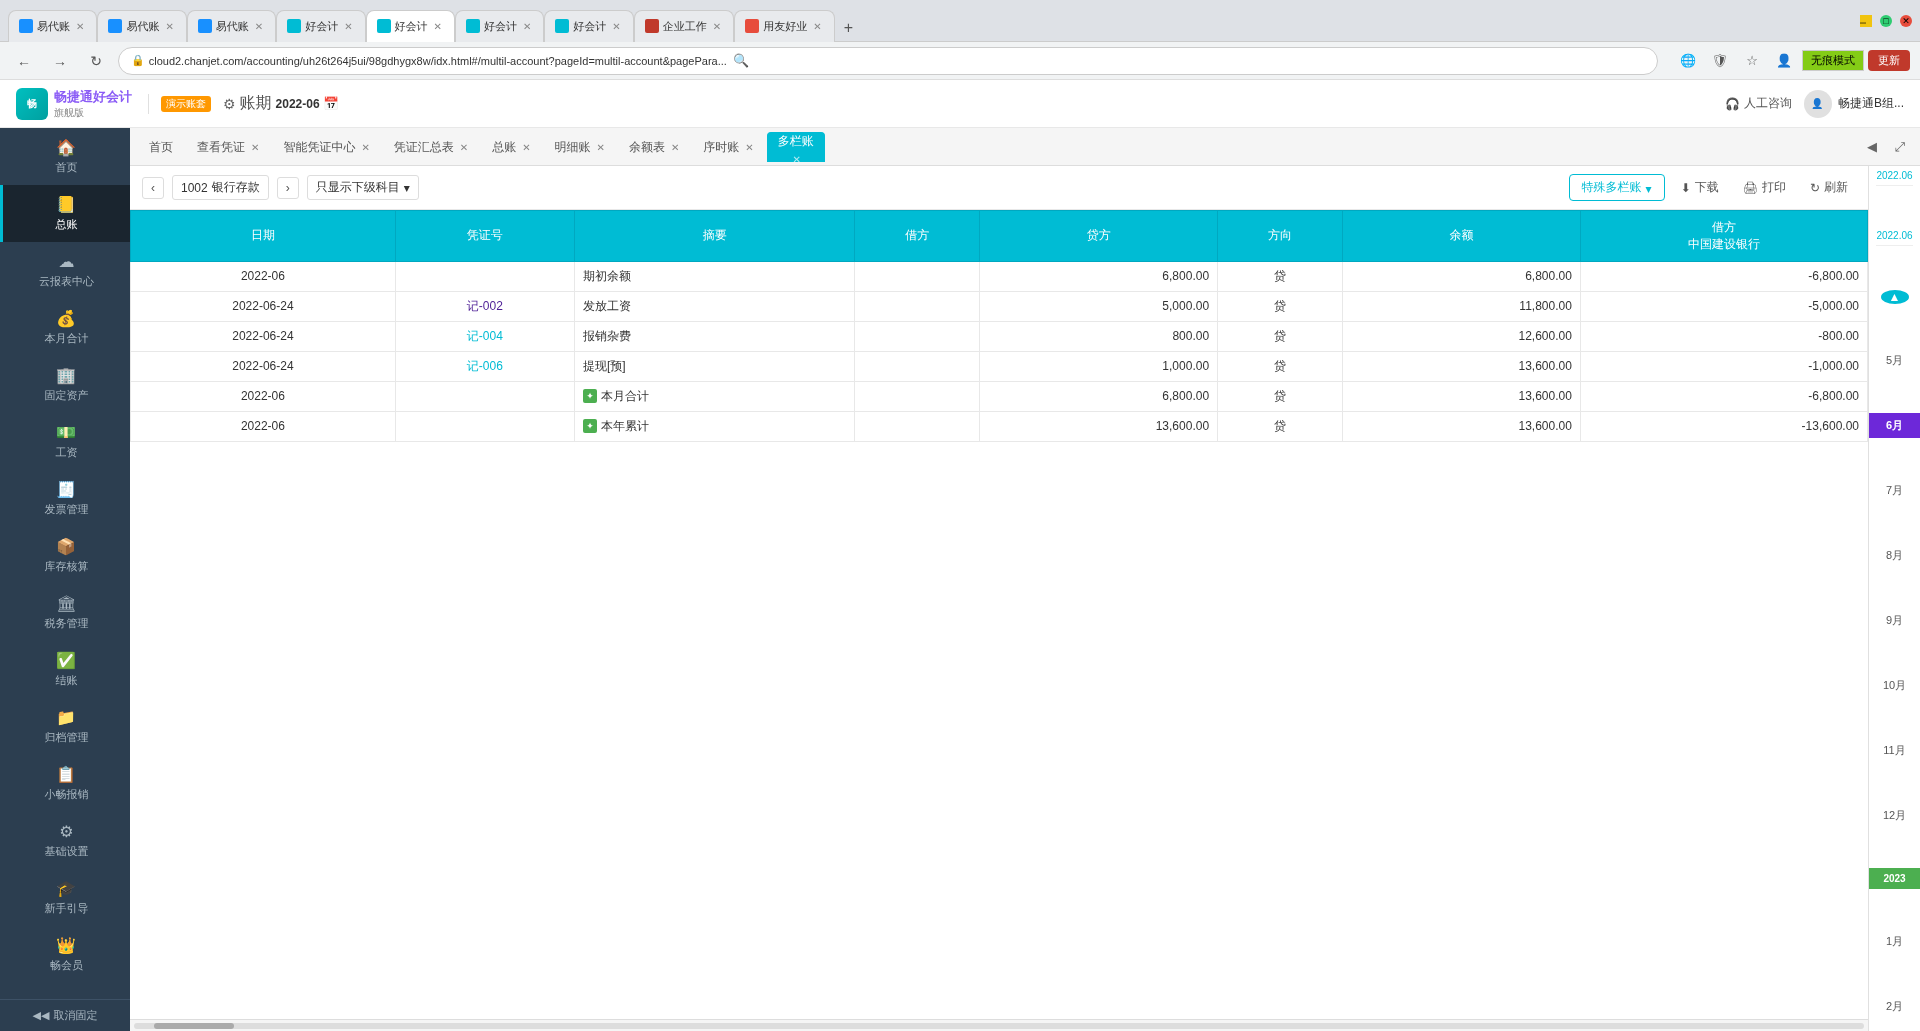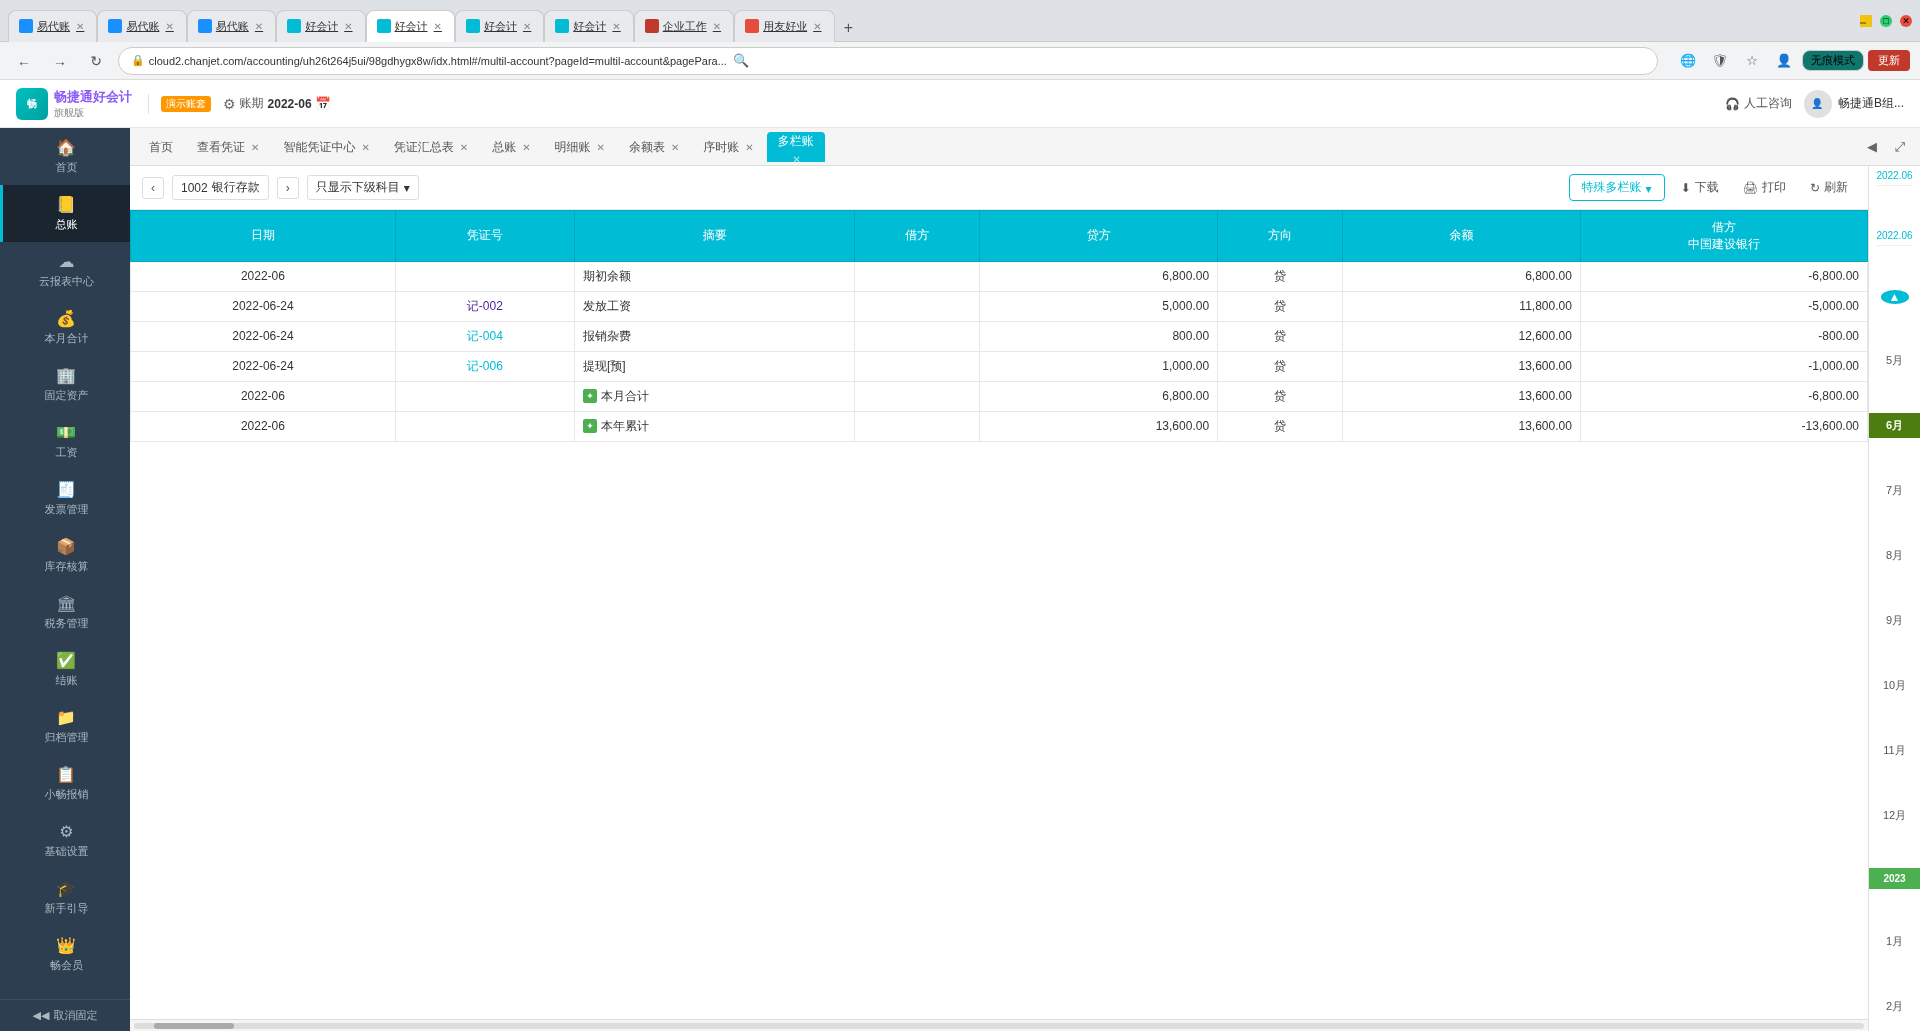--- a/index.html
+++ b/index.html
@@ -1,36 +1,36 @@
 <!DOCTYPE html>
 <html><head>
   <meta charset="utf-8">
   <style>
     * { margin: 0; padding: 0; box-sizing: border-box; }
     body { font-family: 'Microsoft YaHei', Arial, sans-serif; font-size: 12px; background: #f0f2f5; overflow: hidden; }
 
     
     .browser-chrome { background: #dee1e6; height: 42px; display: flex; align-items: center; padding: 0 8px; border-bottom: 1px solid #ccc; }
     .tab-bar { display: flex; align-items: flex-end; height: 42px; flex: 1; overflow: hidden; }
-    .tab { display: flex; align-items: center; height: 32px; padding: 0 10px; background: #e8eaed; border-radius: 8px 8px 0 0; border: 1px solid #ccc; border-bottom: none; font-size: 11px; color: #333; gap: 4px; cursor: pointer; white-space: nowrap; min-width: 80px; max-width: 140px; position: relative; text-decoration: underline; }
+    .tab { display: flex; align-items: center; height: 32px; padding: 0 10px; background: #e8eaed; border-radius: 8px 8px 0 0; border: 1px solid #ccc; border-bottom: none; font-size: 11px; color: #333; gap: 4px; cursor: pointer; white-space: nowrap; min-width: 80px; max-width: 140px; position: relative; }
     .tab.active { background: #fff; z-index: 2; }
     .tab-icon { width: 14px; height: 14px; border-radius: 2px; display: inline-block; }
     .tab-close { margin-left: auto; color: #888; font-size: 10px; cursor: pointer; padding: 1px 2px; }
     .tab-new { width: 28px; height: 28px; display: flex; align-items: center; justify-content: center; cursor: pointer; color: #555; font-size: 16px; }
 
     
     .address-row { background: #f1f3f4; height: 38px; display: flex; align-items: center; padding: 0 10px; gap: 8px; border-bottom: 1px solid #ddd; }
     .nav-btn { width: 28px; height: 28px; display: flex; align-items: center; justify-content: center; cursor: pointer; border-radius: 50%; color: #555; font-size: 14px; }
     .address-bar { flex: 1; height: 28px; border: 1px solid #ccc; border-radius: 14px; background: #fff; display: flex; align-items: center; padding: 0 12px; font-size: 11px; color: #333; overflow: hidden; }
     .address-text { overflow: hidden; text-overflow: ellipsis; white-space: nowrap; }
     .address-icons { display: flex; gap: 6px; margin-left: 6px; }
     .addr-icon { color: #666; font-size: 13px; cursor: pointer; }
     .browser-right-icons { display: flex; align-items: center; gap: 4px; margin-left: 8px; }
     .br-icon { width: 28px; height: 28px; display: flex; align-items: center; justify-content: center; cursor: pointer; border-radius: 4px; color: #555; font-size: 13px; }
-    .wuhen-btn { background: #0f766e; border: 1px solid #ccc; border-radius: 8px; padding: 2px 8px; font-size: 11px; cursor: pointer; }
+    .wuhen-btn { background: #84cc16; border: 1px solid #ccc; border-radius: 0; padding: 2px 8px; font-size: 11px; cursor: pointer; }
     .update-btn { background: #c0392b; color: #fff; border: none; border-radius: 4px; padding: 3px 10px; font-size: 11px; cursor: pointer; }
 
     
     .app { display: flex; flex-direction: column; height: calc(100vh - 80px); }
 
     
     .app-header { background: #fff; height: 48px; display: flex; align-items: center; padding: 0 16px; border-bottom: 1px solid #e8e8e8; gap: 12px; }
     .logo-area { display: flex; align-items: center; gap: 6px; min-width: 120px; }
     .logo-box { background: linear-gradient(135deg, #00c0c0, #00a0a0); width: 32px; height: 32px; border-radius: 6px; display: flex; align-items: center; justify-content: center; color: #fff; font-size: 10px; font-weight: bold; }
     .app-name { font-size: 13px; font-weight: bold; color: #8b5cf6; }
@@ -92,21 +92,21 @@
     .subtotal-icon { width: 14px; height: 14px; background: #4caf50; border-radius: 2px; display: inline-flex; align-items: center; justify-content: center; color: #fff; font-size: 9px; }
 
     
     .bottom-scroll { height: 12px; background: #f5f5f5; border-top: 1px solid #ddd; display: flex; align-items: center; padding: 0 4px; }
     .h-scrollbar { flex: 1; height: 6px; background: #ddd; border-radius: 3px; position: relative; }
     .h-scrollbar-thumb { width: 80px; height: 6px; background: #aaa; border-radius: 3px; position: absolute; left: 20px; }
 
     
     .right-panel { width: 52px; background: #fff; border-left: 1px solid #e0e0e0; display: flex; flex-direction: column; align-items: center; overflow-y: auto; gap: 40px; }
     .timeline-item { width: 100%; text-align: center; padding: 5px 0; font-size: 11px; color: #555; cursor: pointer; }
-    .timeline-item.active { background: #4d7c0f; color: #fff; font-weight: bold; }
+    .timeline-item.active { background: #6d28d9; color: #fff; font-weight: bold; }
     .timeline-item.year-marker { background: #4caf50; color: #fff; font-size: 10px; font-weight: bold; }
     .timeline-up { width: 28px; height: 28px; background: #00bcd4; border-radius: 50%; display: flex; align-items: center; justify-content: center; color: #fff; cursor: pointer; margin: 4px auto; font-size: 12px; }
     .timeline-down { width: 28px; height: 28px; background: #e0e0e0; border-radius: 50%; display: flex; align-items: center; justify-content: center; color: #555; cursor: pointer; margin: 4px auto; font-size: 12px; }
 
     
     ::-webkit-scrollbar { width: 6px; height: 6px; }
     ::-webkit-scrollbar-track { background: #f1f1f1; }
     ::-webkit-scrollbar-thumb { background: #ccc; border-radius: 3px; }
   </style>
 </head>
@@ -198,21 +198,21 @@
       </div>
       <div>
         <div class="app-name">畅捷通好会计</div>
         <div class="sub-name">旗舰版</div>
       </div>
     </div>
     <div class="header-divider"></div>
     <div class="demo-badge">演示账套</div>
     <div style="display:flex;align-items:center;gap:4px;">
       <span class="gear-icon">⚙</span>
-      <span style="font-size:12px;color:#555;">账期</span>
+      <span style="font-size:16px;color:#555;">账期</span>
       <span style="font-size:12px;color:#333;font-weight:bold;">2022-06</span>
       <span style="cursor:pointer;font-size:13px;">📅</span>
     </div>
     <div class="header-right">
       <div class="service-btn">
         <span>🎧</span>
         <span>人工咨询</span>
       </div>
       <div style="display:flex;align-items:center;gap:6px;">
         <div class="user-avatar">👤</div>

